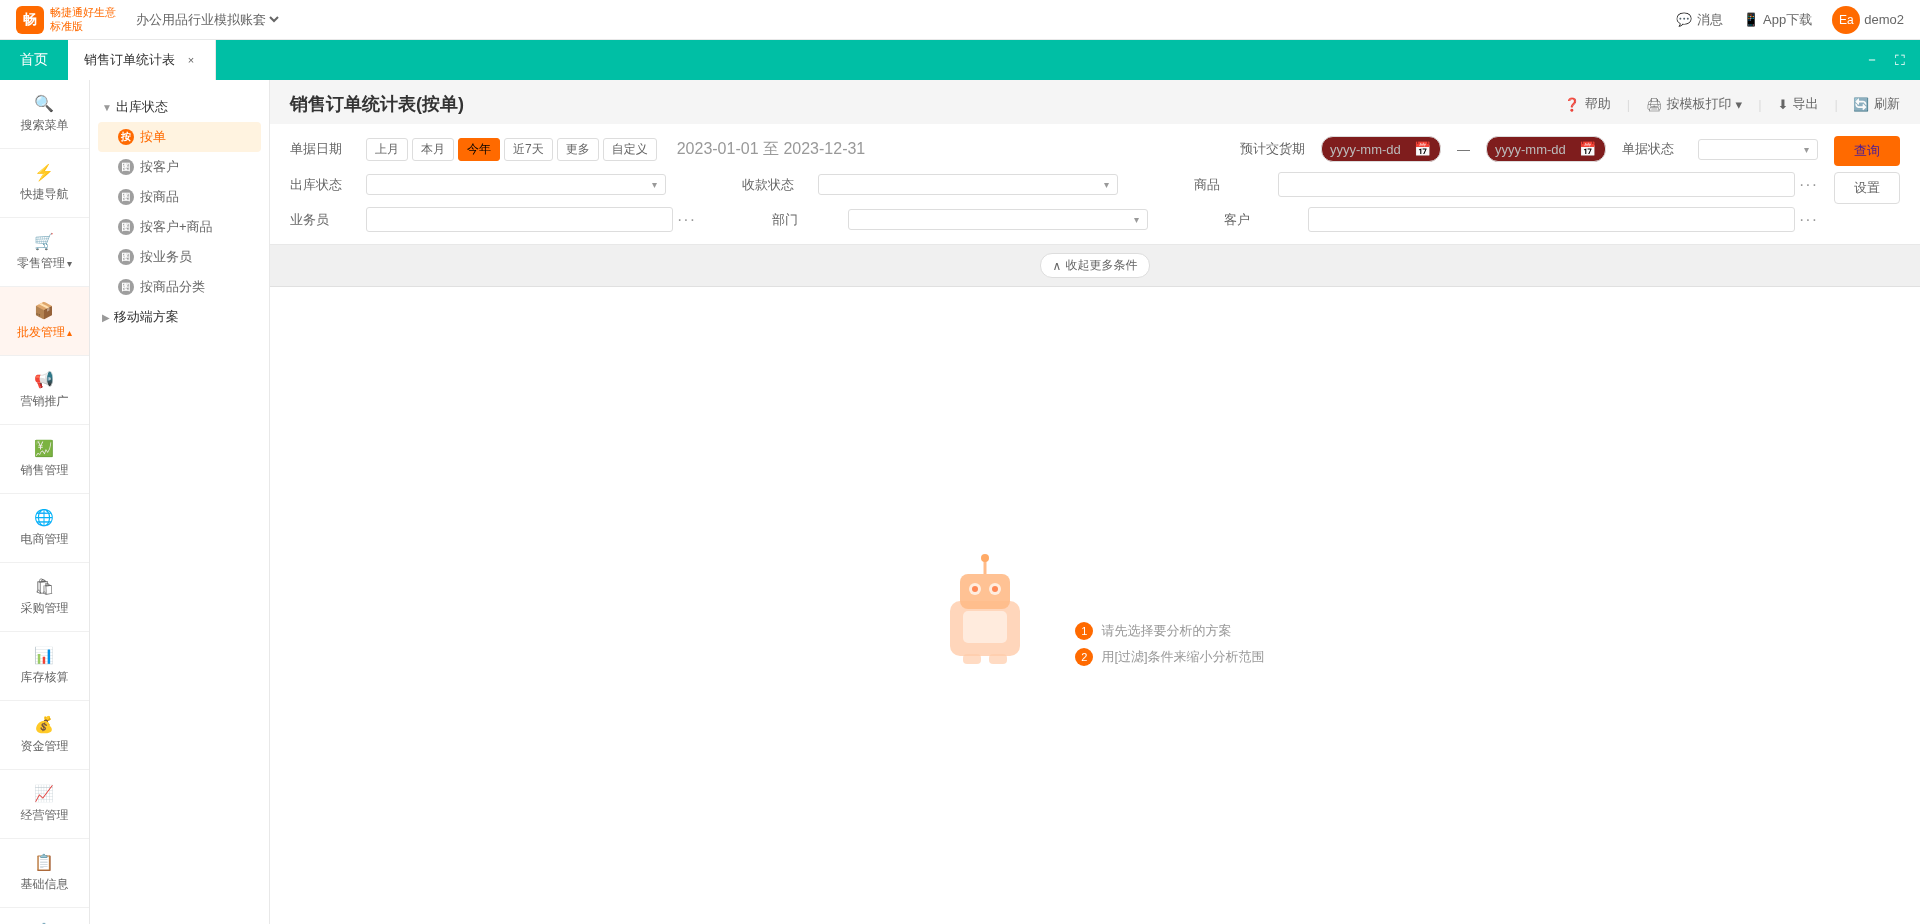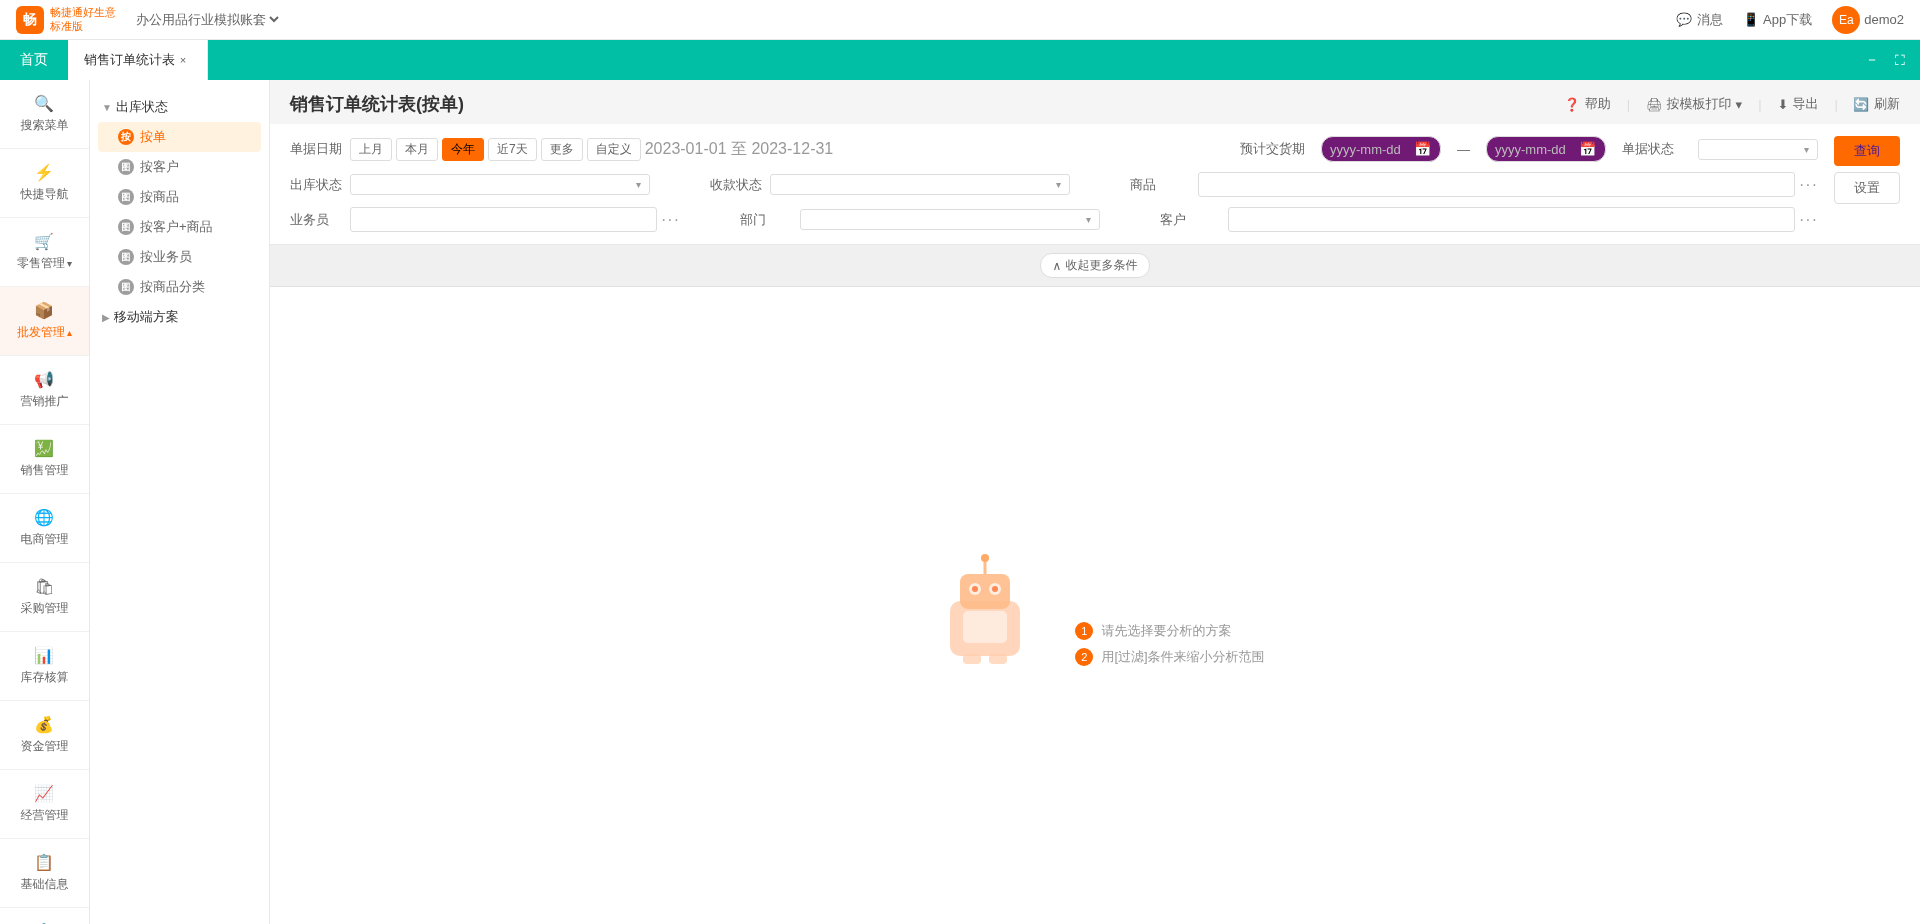--- a/index.html
+++ b/index.html
@@ -12,21 +12,21 @@
     .logo-text { font-size: 11px; color: #ff6a00; line-height: 1.2; }
     .top-bar-title { flex: 1; font-size: 13px; color: #666; text-decoration: underline; }
     .top-bar-title select { border: none; background: transparent; font-size: 13px; color: #666; cursor: pointer; }
     .top-bar-actions { display: flex; align-items: center; gap: 20px; }
     .top-bar-action { display: flex; align-items: center; gap: 4px; color: #666; font-size: 13px; cursor: pointer; }
     .user-avatar { width: 28px; height: 28px; border-radius: 50%; background: #ff6a00; display: flex; align-items: center; justify-content: center; color: #fff; font-size: 12px; }
 
     
     .tab-bar { height: 40px; background: #00bfa5; display: flex; align-items: center; padding: 0 0 0 0; }
     .tab-home { padding: 0 20px; height: 40px; display: flex; align-items: center; color: #fff; font-size: 14px; cursor: pointer; }
-    .tab-item { padding: 0 16px; height: 40px; display: flex; align-items: center; background: #fff; color: #333; font-size: 13px; cursor: pointer; gap: 0; border-right: 1px solid #e8e8e8; }
+    .tab-item { padding: 0 16px; height: 40px; display: flex; align-items: center; background: #fff; color: #333; font-size: 13px; cursor: pointer; gap: 8px; border-right: 1px solid #e8e8e8; }
     .tab-close { width: 16px; height: 16px; display: flex; align-items: center; justify-content: center; border-radius: 50%; cursor: pointer; color: #666; font-size: 11px; }
     .tab-bar-spacer { flex: 1; }
     .tab-bar-btns { display: flex; align-items: center; gap: 4px; padding-right: 8px; }
     .tab-bar-btn { width: 24px; height: 24px; display: flex; align-items: center; justify-content: center; color: #fff; cursor: pointer; font-size: 14px; }
 
     
     .main-layout { display: flex; flex: 1; overflow: hidden; }
 
     
     .sidebar { width: 90px; background: #fff; border-right: 1px solid #e8e8e8; display: flex; flex-direction: column; overflow-y: auto; }
@@ -58,31 +58,31 @@
 
     
     .page-header { padding: 12px 20px 8px; display: flex; align-items: center; justify-content: space-between; background: #f5f5f5; }
     .page-title { font-size: 18px; color: #333; font-weight: 600; }
     .page-actions { display: flex; align-items: center; gap: 16px; }
     .page-action { display: flex; align-items: center; gap: 4px; color: #666; font-size: 13px; cursor: pointer; }
     .page-action-divider { color: #ddd; }
 
     
     .filter-area { background: #fff; padding: 12px 20px; border-bottom: 1px solid #e8e8e8; }
-    .filter-row { display: flex; align-items: center; margin-bottom: 10px; }
+    .filter-row { display: flex; align-items: center; gap: 16px; margin-bottom: 10px; }
     .filter-row:last-child { margin-bottom: 0; }
     .filter-label { color: #666; font-size: 13px; min-width: 60px; white-space: nowrap; }
     .filter-date-shortcuts { display: flex; align-items: center; gap: 4px; }
     .date-btn { padding: 2px 8px; border: 1px solid #ddd; border-radius: 3px; cursor: pointer; font-size: 12px; color: #666; background: #fff; }
     .date-btn.active { background: #ff6a00; color: #000000; border-color: #ff6a00; }
     .date-range-text { font-size: 16px; color: #999; margin-left: 4px; }
     .filter-input { border: 1px solid #ddd; border-radius: 3px; padding: 4px 8px; font-size: 13px; color: #333; background: #fff; }
     .filter-input::placeholder { color: #bbb; }
     .filter-separator { color: #666; }
-    .date-input-box { border: 1px solid #ddd; border-radius: 12px; padding: 4px 8px; font-size: 13px; color: #bbb; background: #701a75; min-width: 120px; display: flex; align-items: center; justify-content: space-between; cursor: pointer; }
+    .date-input-box { border: 1px solid #ddd; border-radius: 12px; padding: 4px 8px; font-size: 13px; color: #bbb; background: #7f1d1d; min-width: 120px; display: flex; align-items: center; justify-content: space-between; cursor: pointer; }
     .date-cal-icon { color: #ff6a00; font-size: 14px; }
     .filter-dots { color: #999; font-size: 16px; cursor: pointer; letter-spacing: 1px; }
     .select-dropdown { min-width: 120px; border: 1px solid #ddd; border-radius: 3px; padding: 4px 8px; background: #fff; display: flex; align-items: center; justify-content: space-between; cursor: pointer; }
     .select-arrow { color: #999; font-size: 10px; }
 
     
     .collapse-row { display: flex; align-items: center; justify-content: center; padding: 8px; background: #f0f0f0; border-bottom: 1px solid #e0e0e0; }
     .collapse-btn { display: flex; align-items: center; gap: 4px; color: #666; font-size: 12px; cursor: pointer; background: #fff; border: 1px solid #ddd; border-radius: 12px; padding: 3px 12px; }
 
     

